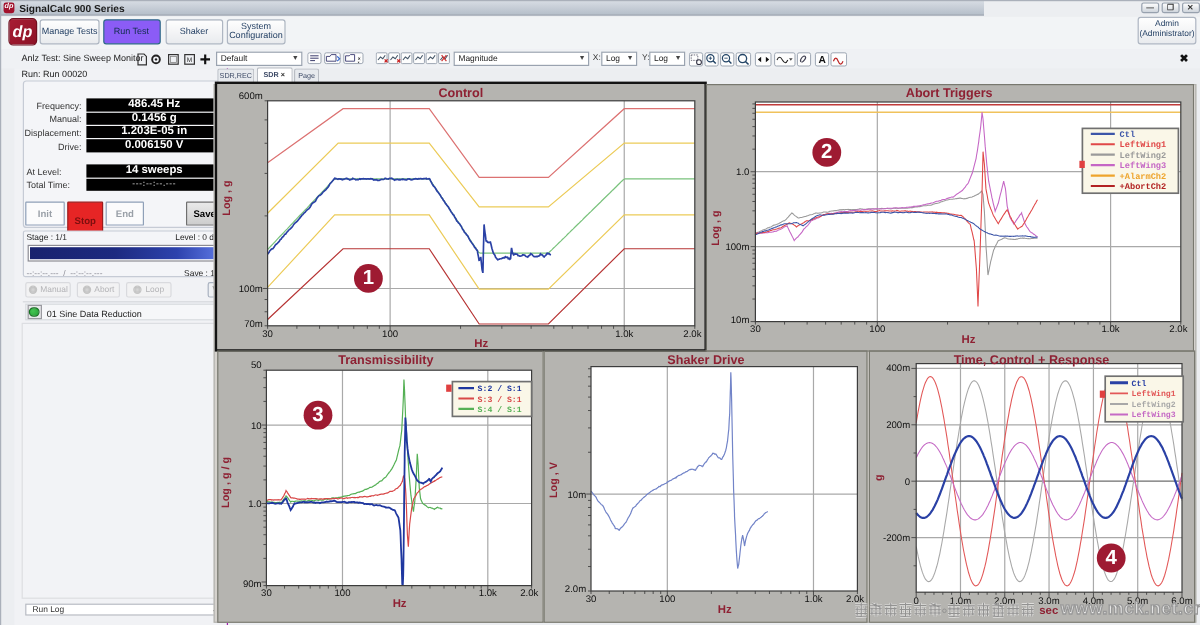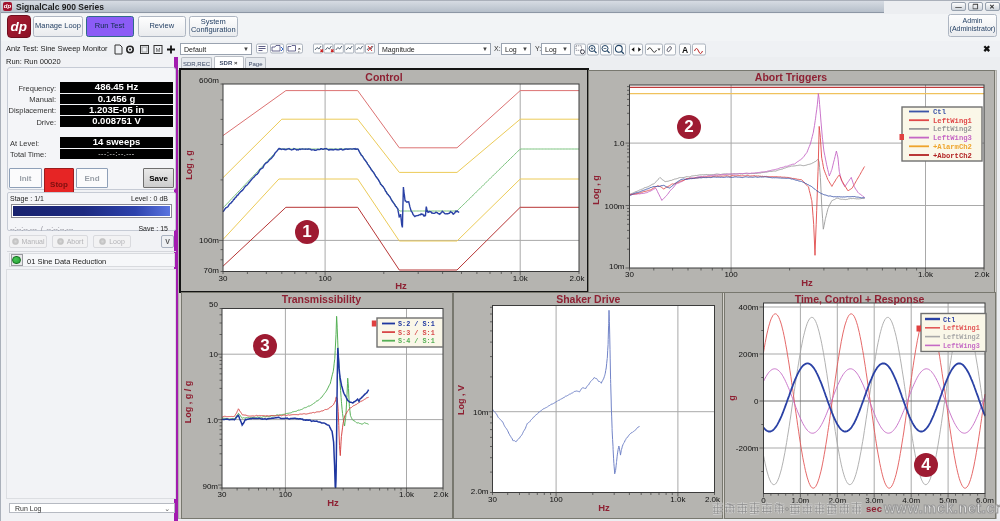--- a/index.html
+++ b/index.html
@@ -1,44 +1,44 @@
 <!DOCTYPE html>
 <html><head><meta charset="utf-8"><style>
 *{margin:0;padding:0;box-sizing:border-box}
 html,body{width:1000px;height:521px;overflow:hidden;font-family:"Liberation Sans",sans-serif;background:#eceef1}
 body::after{content:'';position:absolute;left:0;top:0;width:999px;height:520px;border:1px solid #aab0ba;pointer-events:none;z-index:9}
 .abs{position:absolute}
-#titlebar{position:absolute;left:0;top:0;width:884px;height:13px;background:linear-gradient(#d9dee5,#b6bfca);border-bottom:1px solid #8d97a5}
+#titlebar{position:absolute;left:0;top:0;width:820px;height:13px;background:linear-gradient(#d9dee5,#b6bfca);border-bottom:1px solid #8d97a5}
 #titlebar .ttl{position:absolute;left:16px;top:2px;font-size:8.5px;font-weight:bold;color:#1c1c1c}
 .winbtn{position:absolute;top:1.5px;height:9px;width:15px;background:linear-gradient(#fdfdfd,#cfd5dc);border:1px solid #97a1ae;border-radius:2px;font-size:6.5px;color:#333;text-align:center;line-height:8px;font-weight:bold}
 #navrow{position:absolute;left:0;top:14px;width:1000px;height:27px;background:#f2f4f6}
 .navbtn{position:absolute;top:1.5px;height:21px;background:linear-gradient(#fefefe,#e9ebee);border:1px solid #aeb6c2;border-radius:2.5px;color:#1d3a5f;font-size:7.5px;white-space:nowrap;display:flex;align-items:center;justify-content:center;text-align:center;line-height:8.5px}
 #toolbar{position:absolute;left:0;top:41px;width:1000px;height:16px;background:#eff1f4}
 .combo{position:absolute;top:1.5px;height:12px;background:#fff;border:1px solid #9aa3b0;font-size:7px;color:#222;line-height:11px;padding-left:3px}
 .combo .arr{position:absolute;right:2px;top:0;font-size:6px;color:#444}
-#sidebar{position:absolute;left:0;top:57px;width:178px;height:464px;background:#f1f2f5;border-right:4px solid #a21caf}
+#sidebar{position:absolute;left:12px;top:57px;width:178px;height:464px;background:#f1f2f5;border-right:1px solid #a21caf}
 .sbox{position:absolute;background:#f4f5f8;border:1px solid #c6cbd5;border-radius:3px}
 .mlabel{position:absolute;font-size:7.5px;color:#333;text-align:right;width:52px}
 .mval{position:absolute;left:60px;width:113px;height:10.5px;background:#000;color:#fff;font-weight:bold;font-size:9.5px;text-align:center;line-height:10.5px}
 .btn{position:absolute;font-size:8px;display:flex;align-items:center;justify-content:center;border-radius:1px}
 .dbtn{position:absolute;background:#f2f2f3;border:1px solid #d9dade;border-radius:2px;color:#b3b3b6;font-size:7px;display:flex;align-items:center;justify-content:center}
 .tabs{position:absolute;top:57px;height:12.5px;background:#e7eaee;border:1px solid #b9bdc4;border-bottom:none;color:#3d4a66;font-size:6px;text-align:center;line-height:12px;border-radius:2px 2px 0 0}
 </style></head><body>
 <div id="titlebar">
     <div style="position:absolute;left:3px;top:2px;width:9px;height:9px;background:#a2122d;border-radius:2px;color:#fff;font-size:6px;font-weight:bold;font-style:italic;text-align:center;line-height:9px">dp</div>
     <span class="ttl">SignalCalc 900 Series</span>
     <div class="winbtn" style="left:951px">—</div>
     <div class="winbtn" style="left:968px">❐</div>
     <div class="winbtn" style="left:984.5px">✕</div>
   </div>
 <div id="navrow">
     <div style="position:absolute;left:6.5px;top:1px;width:24.5px;height:23px;background:linear-gradient(135deg,#a81d33,#8c1226);border-radius:4px;border:1px solid #6f0e1e;color:#fff;font-weight:bold;font-style:italic;font-size:13.5px;text-align:center;line-height:22px">dp</div>
-    <div class="navbtn" style="left:33px;width:50px">Manage Loop</div>
+    <div class="navbtn" style="left:33px;width:50px">Manage Tests</div>
     <div class="navbtn" style="left:85.5px;width:48px;background:#8b5cf6;border-color:#2e6a88;color:#0e2d49">Run Test</div>
-    <div class="navbtn" style="left:137.5px;width:48.5px">Review</div>
+    <div class="navbtn" style="left:137.5px;width:48.5px">Shaker</div>
     <div class="navbtn" style="left:189px;width:48.5px;line-height:8px;white-space:normal">System<br>Configuration</div>
     <div class="navbtn" style="left:948px;top:0;width:49px;height:22.5px;line-height:8px;white-space:normal;font-size:7px">Admin<br>(Administrator)</div>
   </div>
 <div id="toolbar">
     <svg class="abs" style="left:114px;top:2.5px" width="62" height="11" viewBox="0 0 62 11">
       <path d="M1 1 h5 l2 2 v7 h-7 z" fill="none" stroke="#333" stroke-width="1"></path>
       <circle cx="16" cy="5.5" r="3.2" fill="none" stroke="#222" stroke-width="1.6"></circle>
       <circle cx="16" cy="5.5" r="1" fill="#222"></circle>
       <rect x="26.5" y="1.5" width="8" height="8" fill="none" stroke="#333" stroke-width="1"></rect>
       <rect x="28" y="3" width="5" height="5" fill="none" stroke="#888" stroke-width="0.7"></rect>
@@ -113,21 +113,21 @@
     <div class="abs" style="left:6px;top:-13px;font-size:7.5px;color:#222">Anlz Test: Sine Sweep Monitor</div>
     <div class="abs" style="left:6px;top:0px;font-size:7.5px;color:#222">Run: Run 00020</div>
     <div class="sbox" style="left:6.5px;top:10px;width:169px;height:123px"></div>
     <div class="mlabel" style="left:4px;top:26.8px">Frequency:</div>
     <div class="mval" style="top:25.3px">486.45 Hz</div>
     <div class="mlabel" style="left:4px;top:38.0px">Manual:</div>
     <div class="mval" style="top:36.5px">0.1456 g</div>
     <div class="mlabel" style="left:4px;top:49.3px">Displacement:</div>
     <div class="mval" style="top:47.8px">1.203E-05 in</div>
     <div class="mlabel" style="left:4px;top:60.6px">Drive:</div>
-    <div class="mval" style="top:59.1px">0.008751 V</div>
+    <div class="mval" style="top:59.1px">0.006150 V</div>
     <div class="mlabel" style="left:4px;top:81.7px;text-align:left;left:10px">At Level:</div>
     <div class="mval" style="top:80.2px">14 sweeps</div>
     <div class="mlabel" style="left:10px;top:93.4px;text-align:left">Total Time:</div>
     <div class="mval" style="top:92.4px;height:9.5px;font-size:7px;color:#999;line-height:9.5px;letter-spacing:0.5px">---:--:--.---</div>
     <div class="btn" style="left:9px;top:111px;width:33px;height:20px;background:#fbfbfc;border:1px solid #8fa0b8;color:#9aa0a8;font-weight:bold">Init</div>
     <div class="btn" style="left:44px;top:111px;width:30px;height:32px;background:#e62525;border:1px solid #9c1c1c;color:#7c0f0f;font-weight:bold">Stop</div>
     <div class="btn" style="left:76px;top:111px;width:32px;height:20px;background:#fbfbfc;border:1px solid #8fa0b8;color:#9aa0a8;font-weight:bold">End</div>
     <div class="btn" style="left:143px;top:111px;width:31px;height:20px;background:linear-gradient(#e9e9e9,#cdcdcd);border:1px solid #6f6f6f;color:#000;font-weight:bold">Save</div>
     <div class="sbox" style="left:6.5px;top:135px;width:169px;height:39px;border-radius:2px"></div>
     <div class="abs" style="left:10px;top:137.5px;font-size:7px;color:#222">Stage : 1/1</div>

